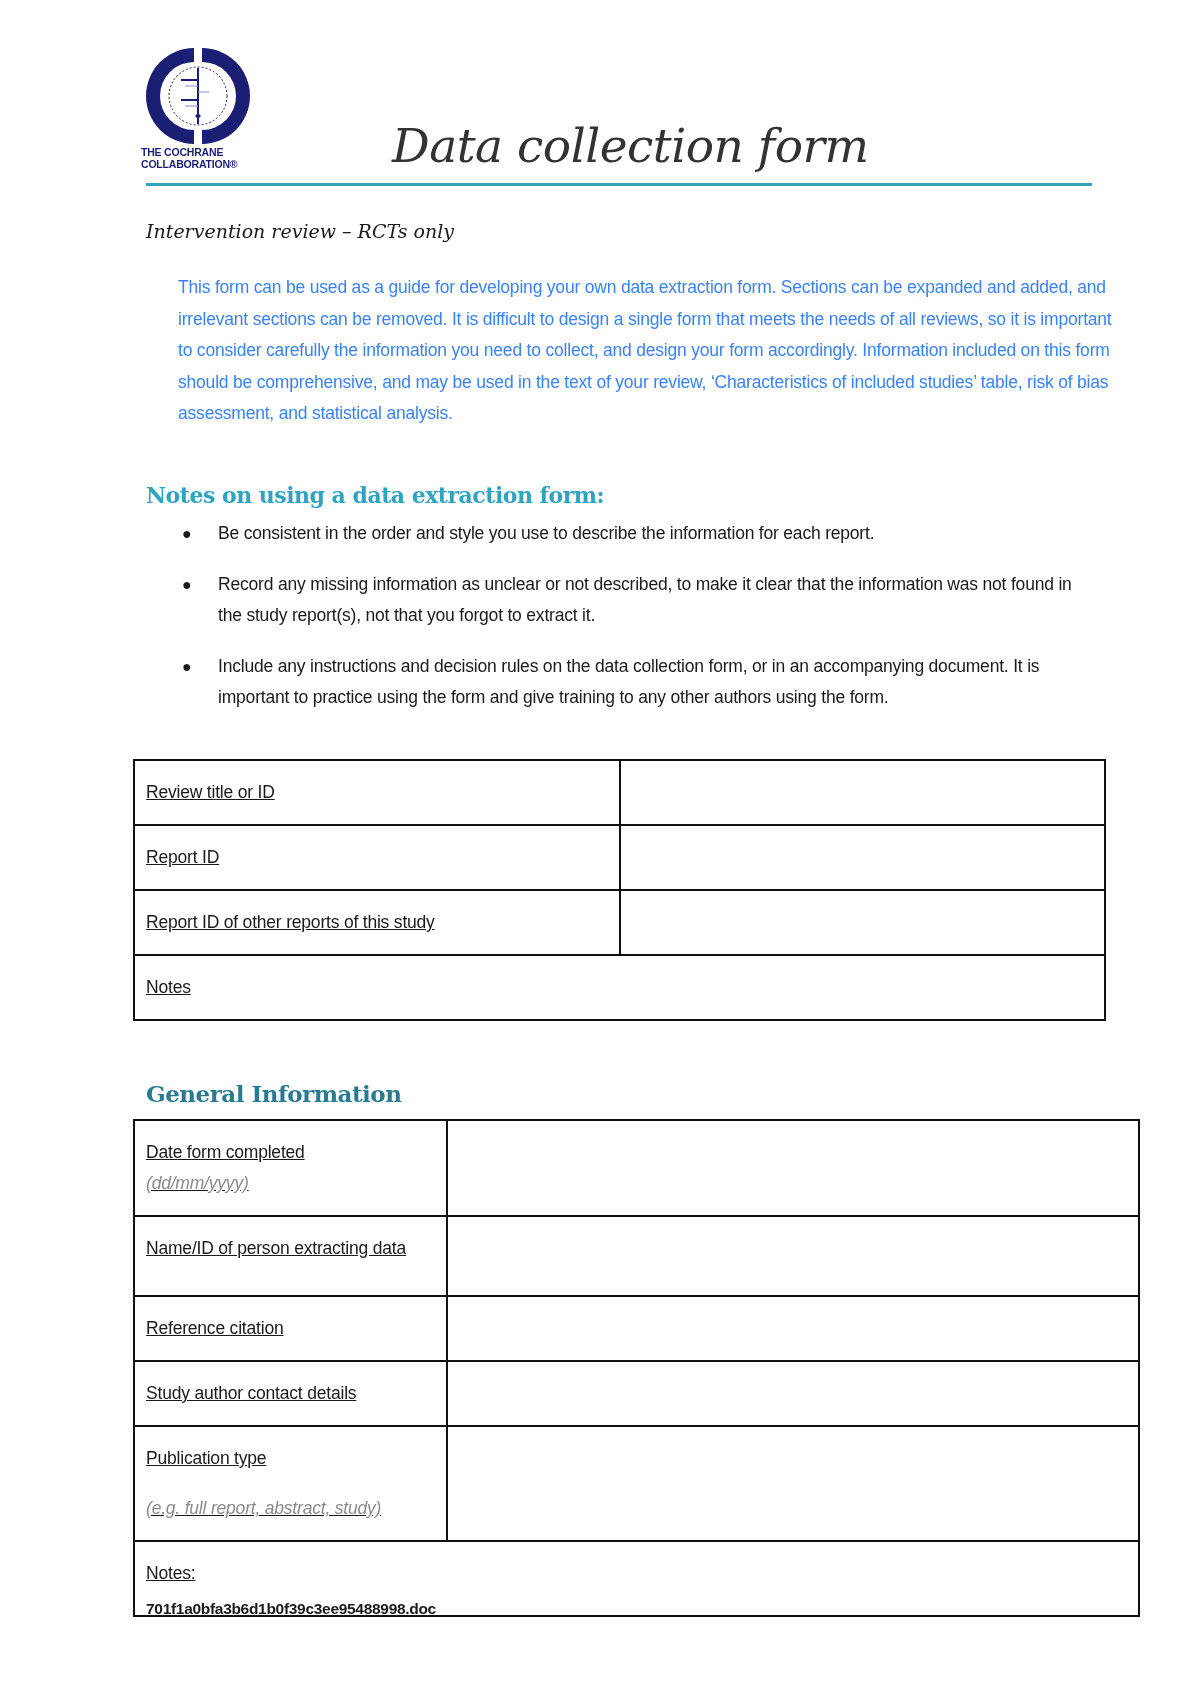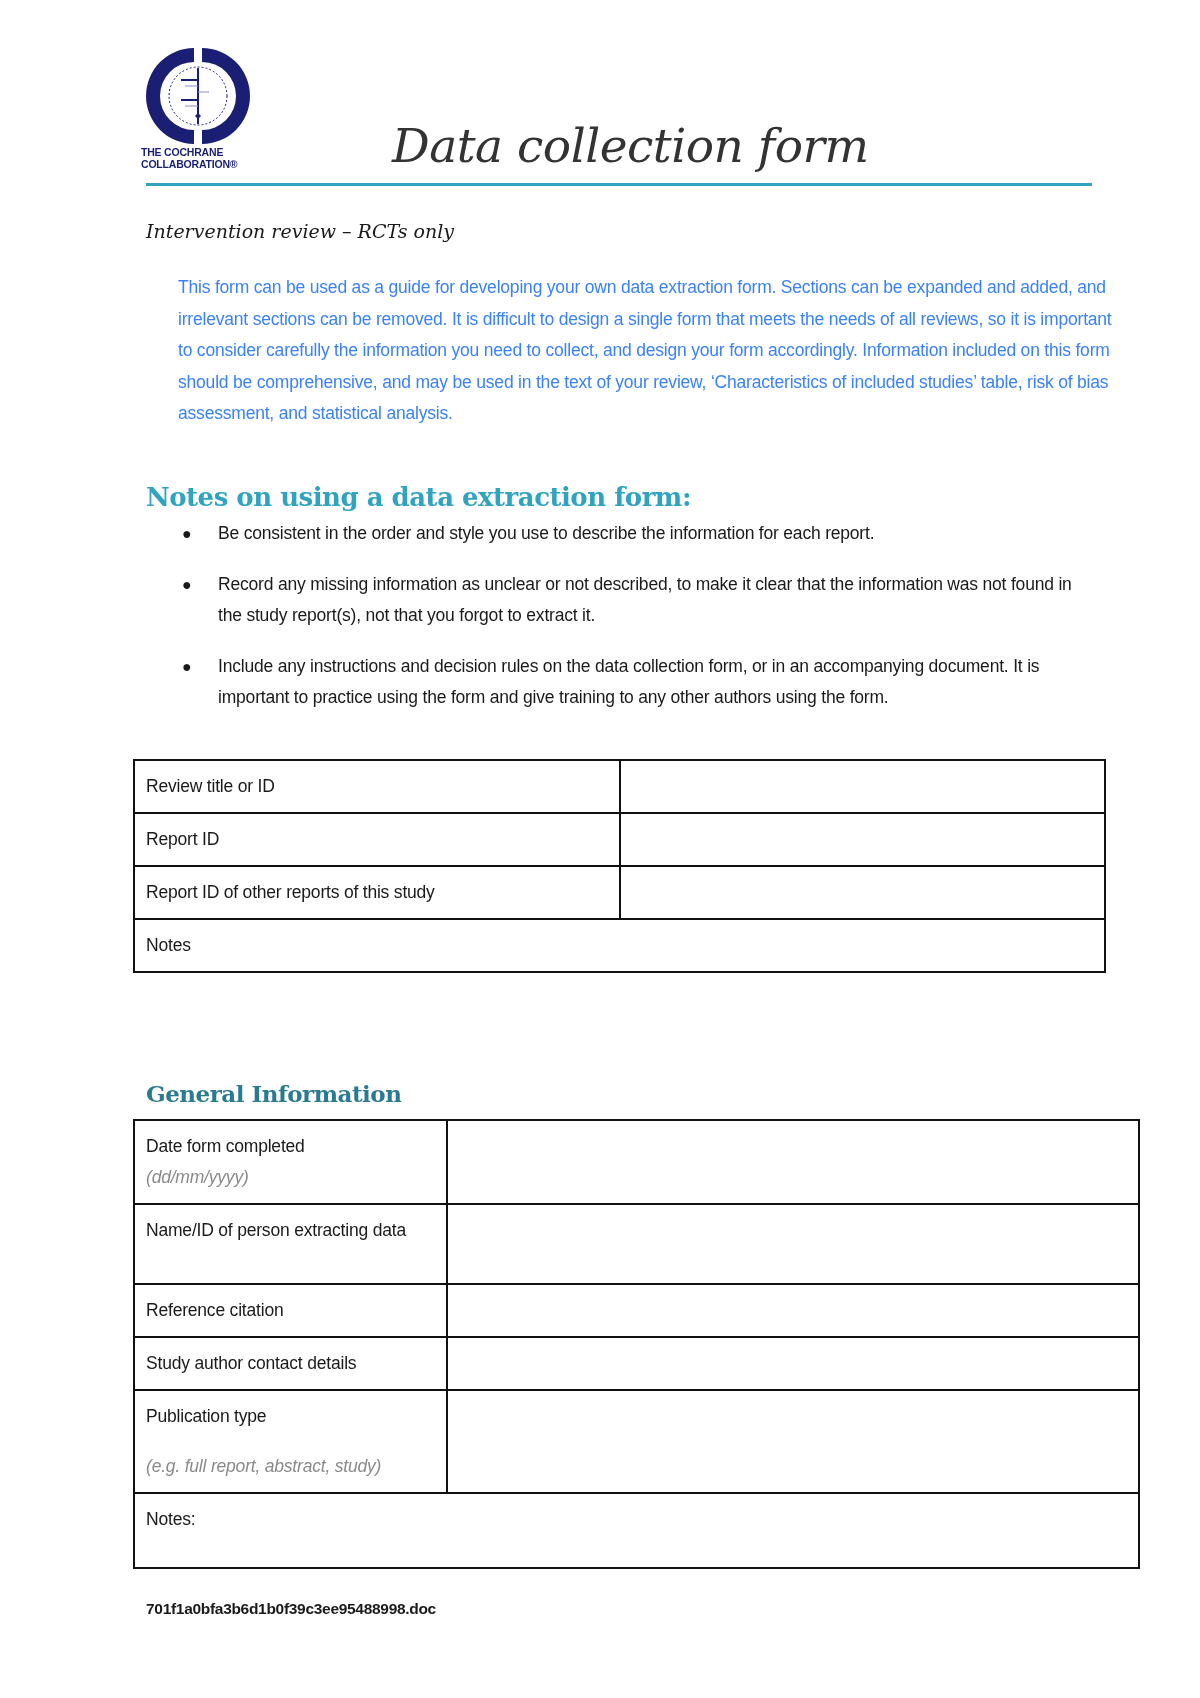--- a/index.html
+++ b/index.html
@@ -10,28 +10,28 @@
   
   .logo { left: 141px; top: 46px; width: 114px; height: 132px; }
   .logo svg { display: block; }
   .logo-text { position: absolute; left: 0; top: 100px; width: 114px; font-family: "Liberation Sans", sans-serif; font-weight: bold; font-size: 10.5px; line-height: 12px; color: #1b1f74; letter-spacing: -0.2px; }
   .title { left: 392px; top: 118px; font-family: "DejaVu Serif", serif; font-style: italic; font-size: 47px; color: #333333; letter-spacing: -0.5px; }
   .rule { left: 146px; top: 183px; width: 946px; height: 3px; background: #2fa3c0; }
   .subtitle { left: 146px; top: 220px; font-family: "DejaVu Serif", serif; font-style: italic; font-size: 19px; color: #1a1a1a; }
 
   
   .intro { left: 146px; top: 272px; width: 950px; font-size: 17.5px; line-height: 31.5px; color: #3b82f6; letter-spacing: -0.2px; margin-left: 32px; }
-  .notes-heading { left: 146px; top: 482px; font-family: "DejaVu Serif", serif; font-weight: bold; font-size: 26px; color: #2fa3c0; letter-spacing: -0.5px; }
+  .notes-heading { left: 146px; top: 482px; font-family: "DejaVu Serif", serif; font-weight: bold; font-size: 22px; color: #2fa3c0; letter-spacing: -0.5px; }
   .bullets { left: 146px; top: 518px; width: 950px; list-style: none; }
   .bullets li { position: relative; padding-left: 72px; font-size: 17.5px; line-height: 31.5px; margin-bottom: 19px; letter-spacing: -0.2px; }
   .bullets li .dot { position: absolute; left: 36px; top: 0; font-size: 16px; }
 
   
   table.form { position: absolute; border-collapse: collapse; table-layout: fixed; }
-  table.form td { border: 2px solid #111; vertical-align: top; padding: 10px 11px; font-size: 17.5px; line-height: 31px; letter-spacing: -0.2px; }
+  table.form td { border: 2px solid #111; vertical-align: top; padding: 16px 11px; font-size: 17.5px; line-height: 31px; letter-spacing: -0.2px; text-decoration: underline; }
   .ital { font-style: italic; }
   .hint { font-style: italic; color: #8a8a8a; }
   .t1 { left: 133px; top: 759px; width: 971px; }
   .t2 { left: 133px; top: 1119px; width: 1005px; }
   .gen-heading { left: 146px; top: 1080px; font-family: "DejaVu Serif", serif; font-weight: bold; font-size: 23px; color: #2a7a90; letter-spacing: -0.5px; }
   .footer { left: 146px; top: 1600px; font-size: 15.5px; font-weight: bold; color: #1a1a1a; letter-spacing: -0.3px; }
 </style>
 </head>
 <body>
 

